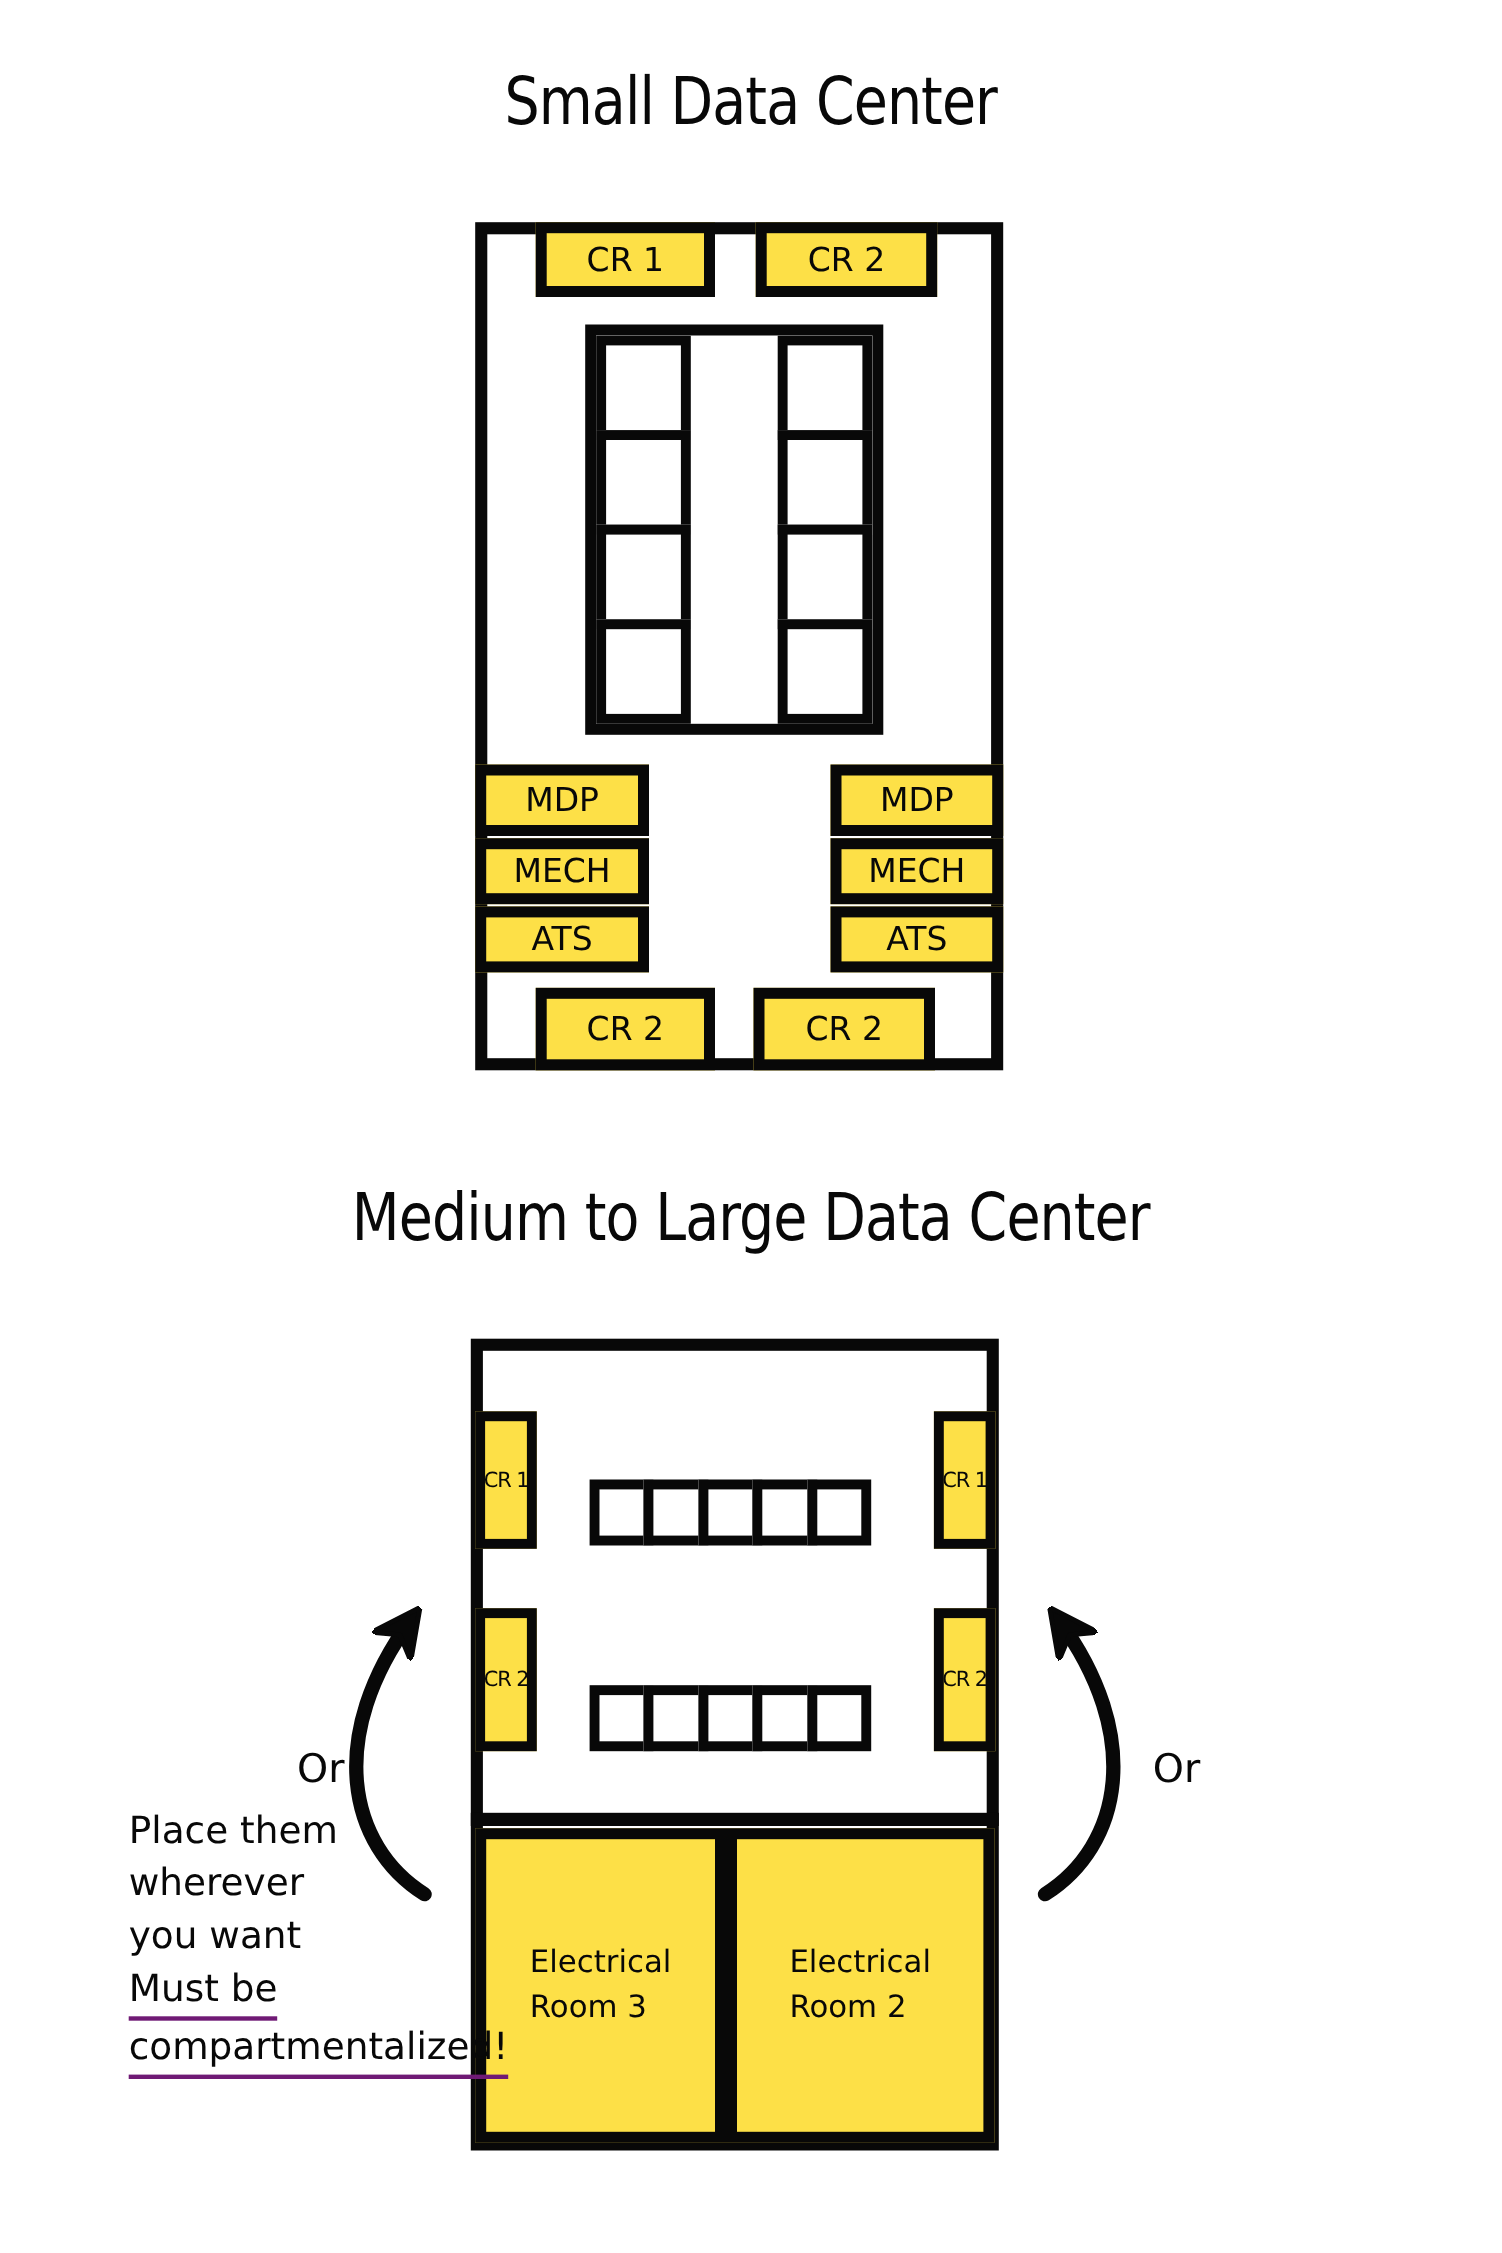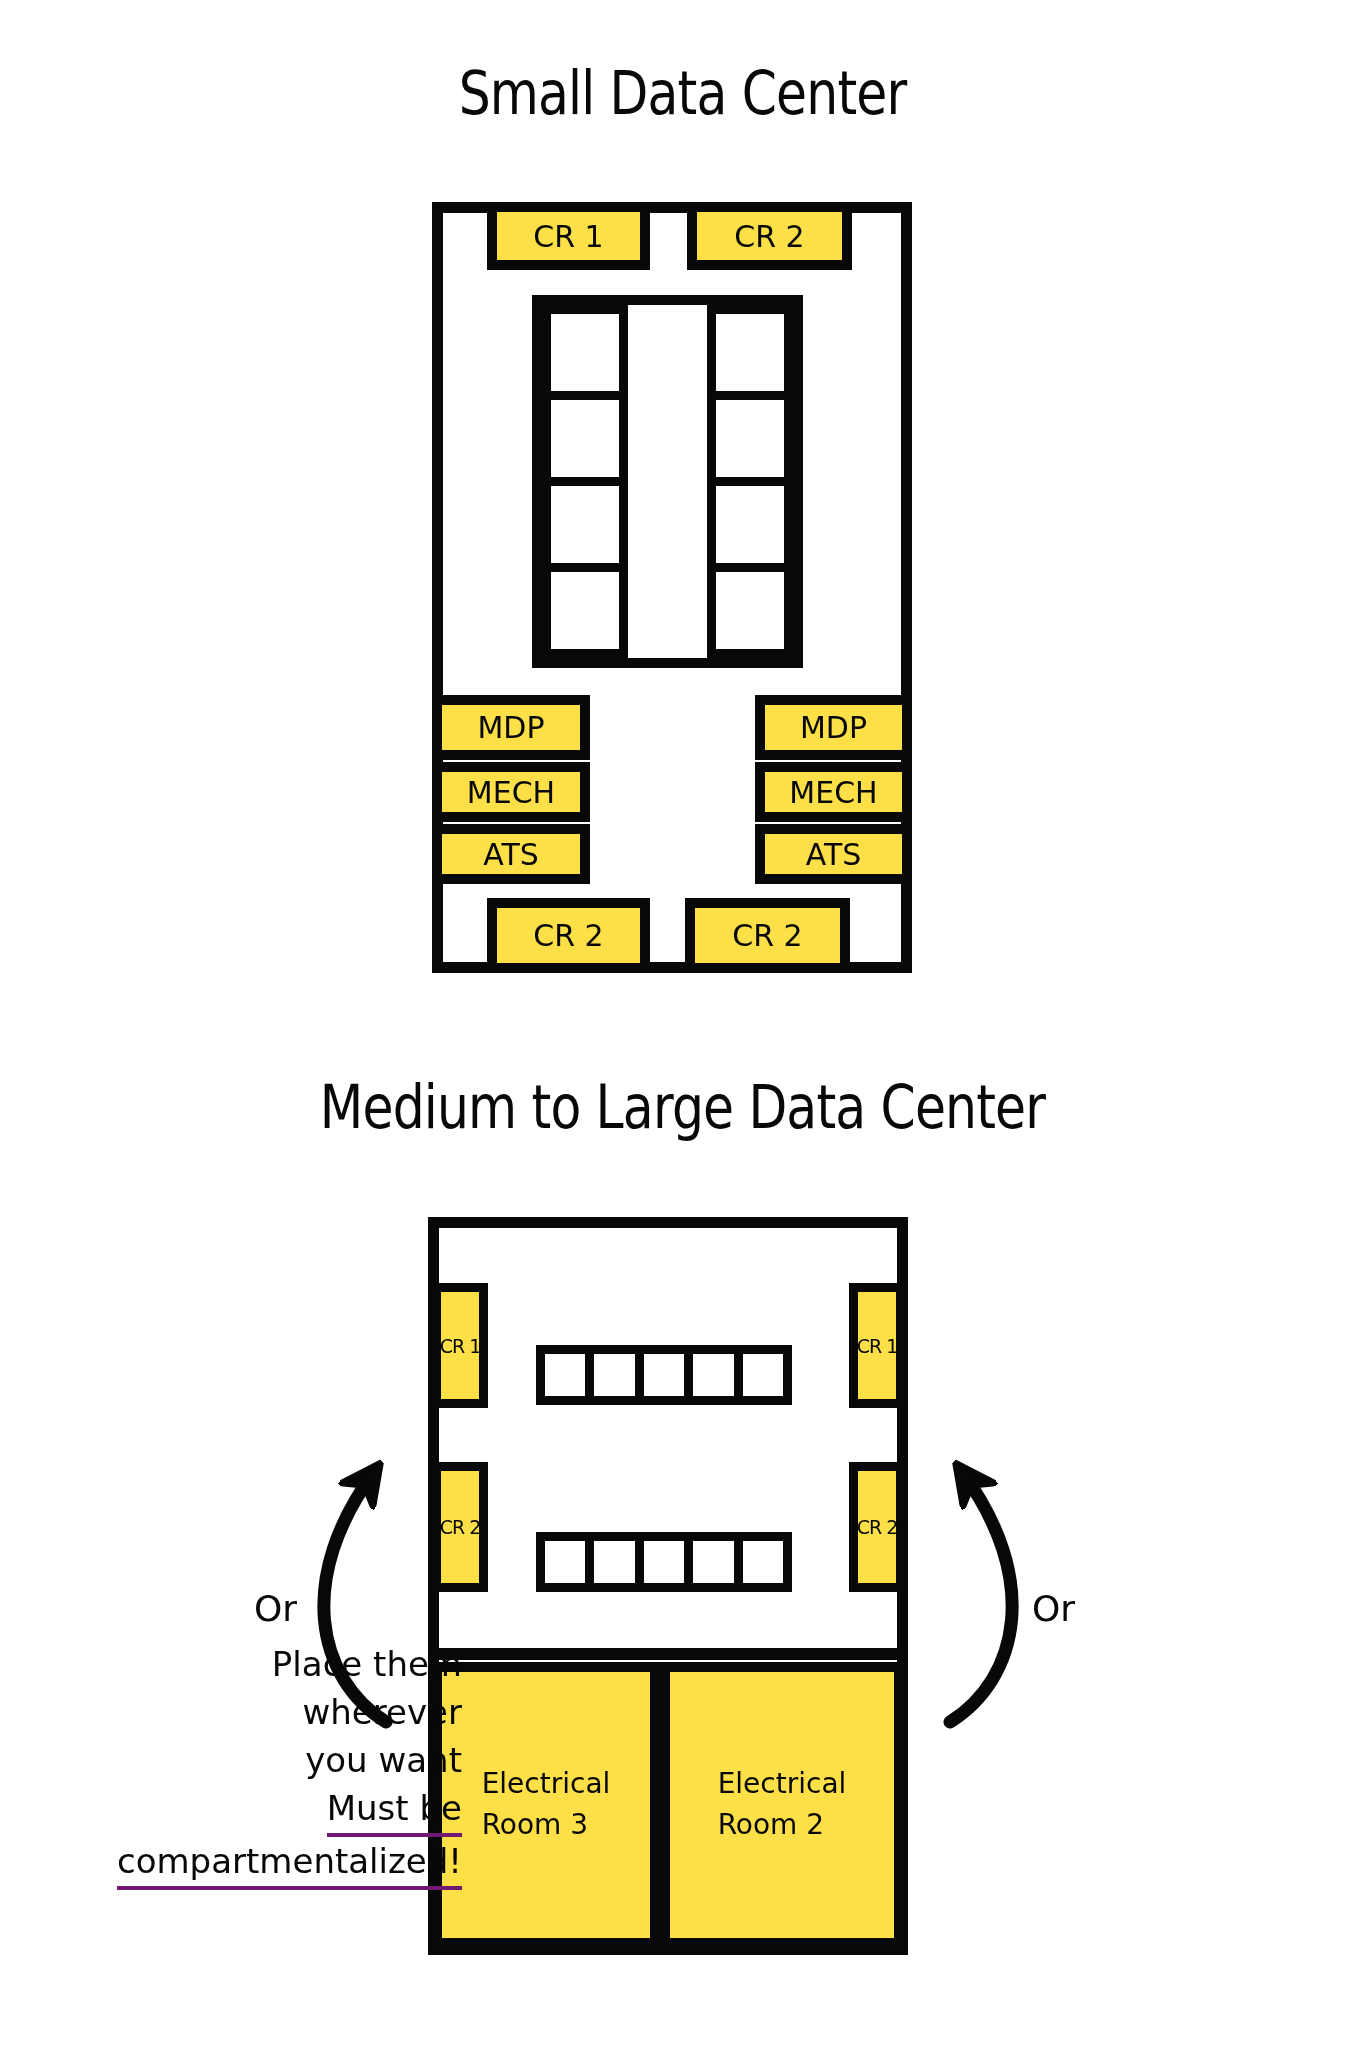--- a/index.html
+++ b/index.html
@@ -24,23 +24,23 @@
   .rackgrid{display:flex;flex-direction:row;align-items:stretch;border:10px solid #080808;background:#ffffff;}
   .rackcol{width:86px;display:flex;flex-direction:column;}
   .aisle{flex:1;}
   .rackcell{flex:1;border:9px solid #080808;margin-top:-9px;background:#ffffff;}
   .rackcell:first-child{margin-top:0;}
   
   .rackrow{display:flex;flex-direction:row;border:0;}
   .rowcell{flex:1;border:9px solid #080808;margin-left:-9px;background:#ffffff;}
   .rowcell:first-child{margin-left:0;}
   .divider{background:#080808;}
-  .note-line{font-size:34px;line-height:48px;white-space:nowrap;text-align:right;}
+  .note-line{font-size:34px;line-height:48px;white-space:nowrap;}
   .underlined{display:inline-block;border-bottom:4px solid #701a75;padding-bottom:1px;}
-  .or-label{font-size:36px;}
+  .or-label{font-size:36px;margin-left:16px;}
   svg.arrows{position:absolute;left:0;top:0;width:1365px;height:2048px;pointer-events:none;}
 </style>
 </head>
 <body>
 
 <div id="canvas">
 
   <div class="abs title" style="top:58px;">Small Data Center</div>
 
   <div class="abs wallbox outer" style="left:432px;top:202px;width:480px;height:771px;"></div>

